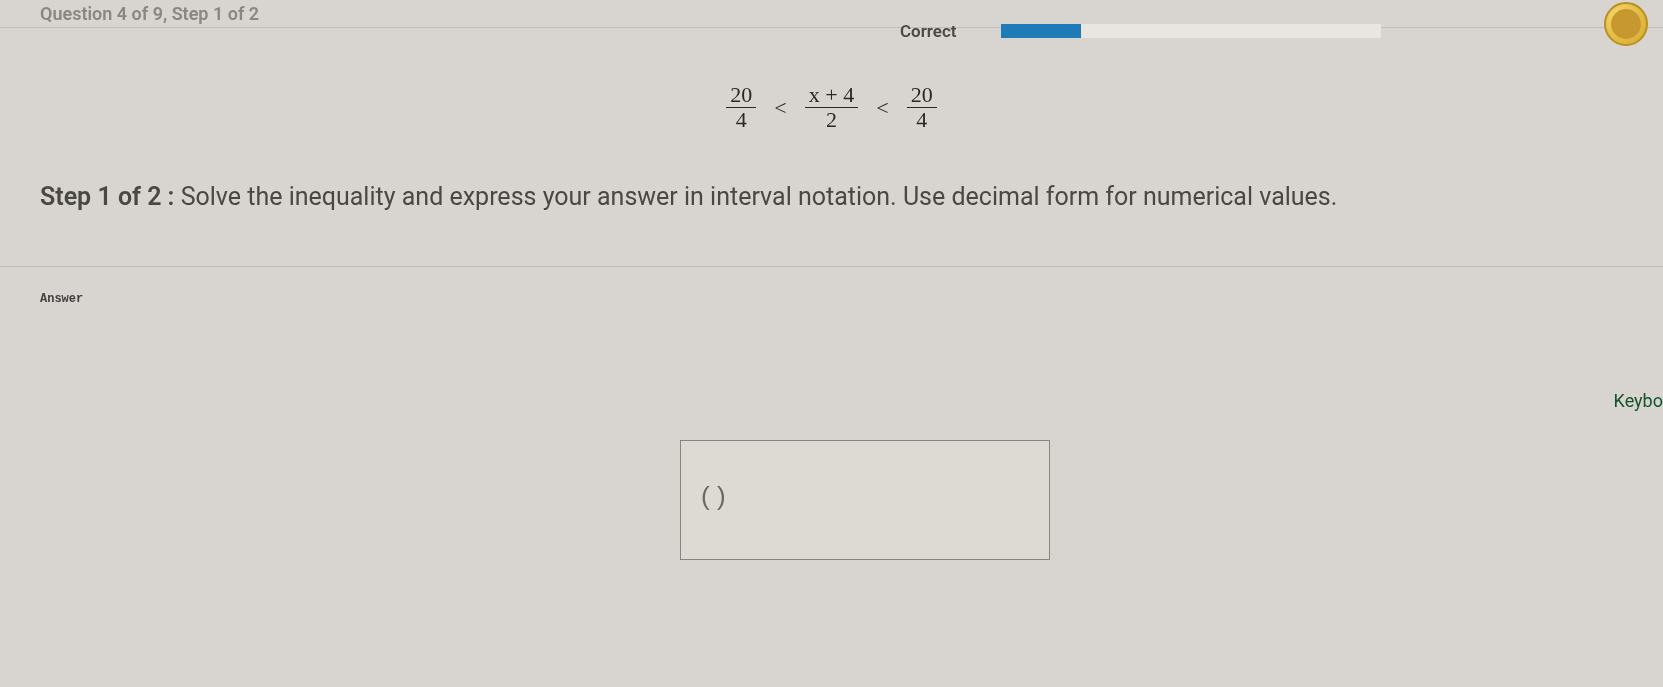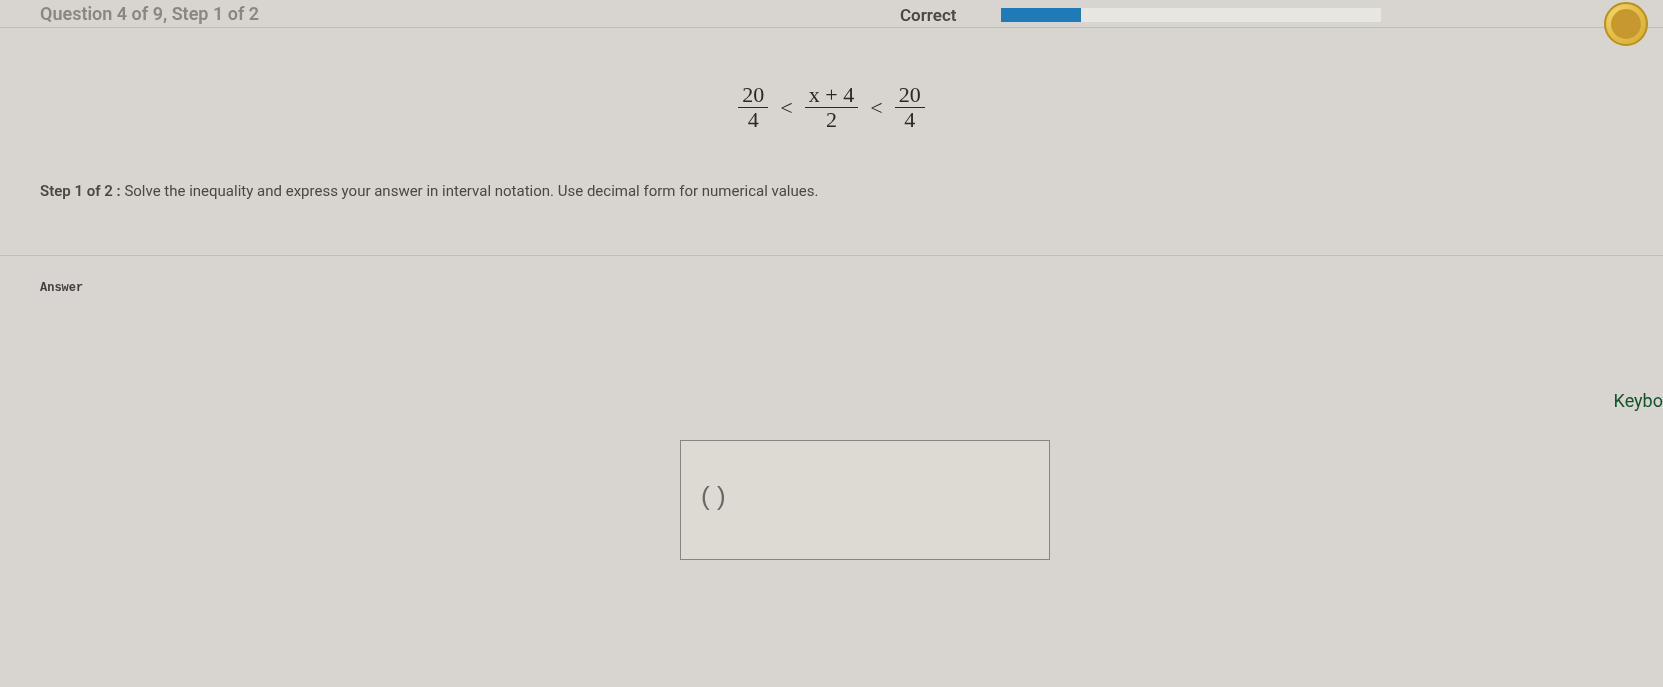--- a/index.html
+++ b/index.html
@@ -23,21 +23,21 @@
       border-bottom: 1px solid #c0beb9;
     }
     .question-title {
       font-size: 18px;
       font-weight: 600;
       color: #8a8680;
     }
     .correct-section {
       position: absolute;
       left: 900px;
-      top: 5px;
+      top: 21px;
       display: flex;
       align-items: center;
       gap: 44px;
       justify-content: center;
     }
     .correct-label {
       font-size: 17px;
       font-weight: 600;
       color: #4a4845;
     }
@@ -81,41 +81,41 @@
     }
     .math-expression {
       text-align: center;
       font-family: "Times New Roman", serif;
       font-size: 22px;
       color: #2a2825;
       margin-bottom: 50px;
       display: flex;
       justify-content: center;
       align-items: center;
-      gap: 12px;
+      gap: 18px;
     }
     .fraction {
       display: inline-flex;
       flex-direction: column;
       align-items: center;
       vertical-align: middle;
       line-height: 1.1;
     }
     .fraction .num {
       border-bottom: 1.5px solid #2a2825;
       padding: 0 4px;
     }
     .fraction .den {
       padding: 0 4px;
     }
     .lt {
       font-family: "Times New Roman", serif;
     }
     .step-text {
-      font-size: 15px;
+      font-size: 25px;
       color: #4a4845;
     }
     .step-label {
       font-weight: 600;
     }
     .divider {
       border-top: 1px solid #c0beb9;
       margin-top: 30px;
     }
     .answer-section {

